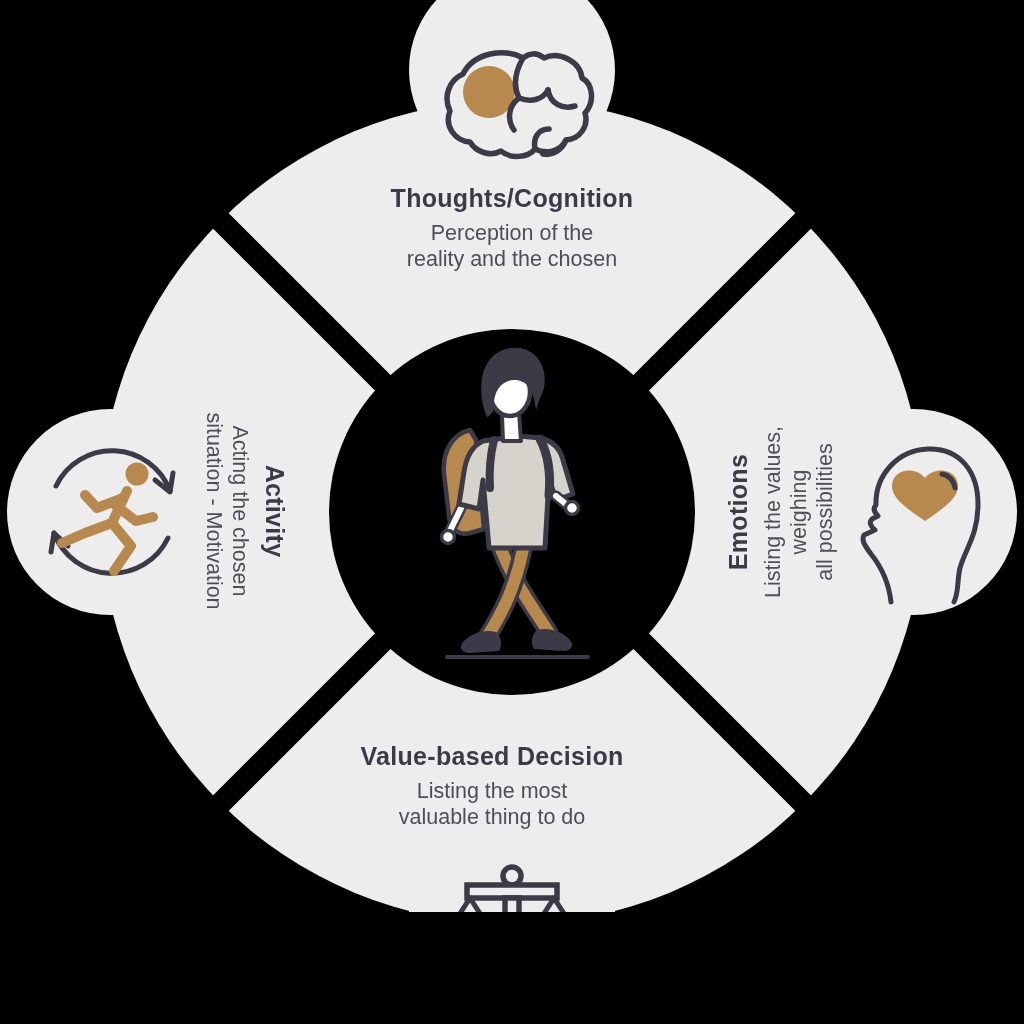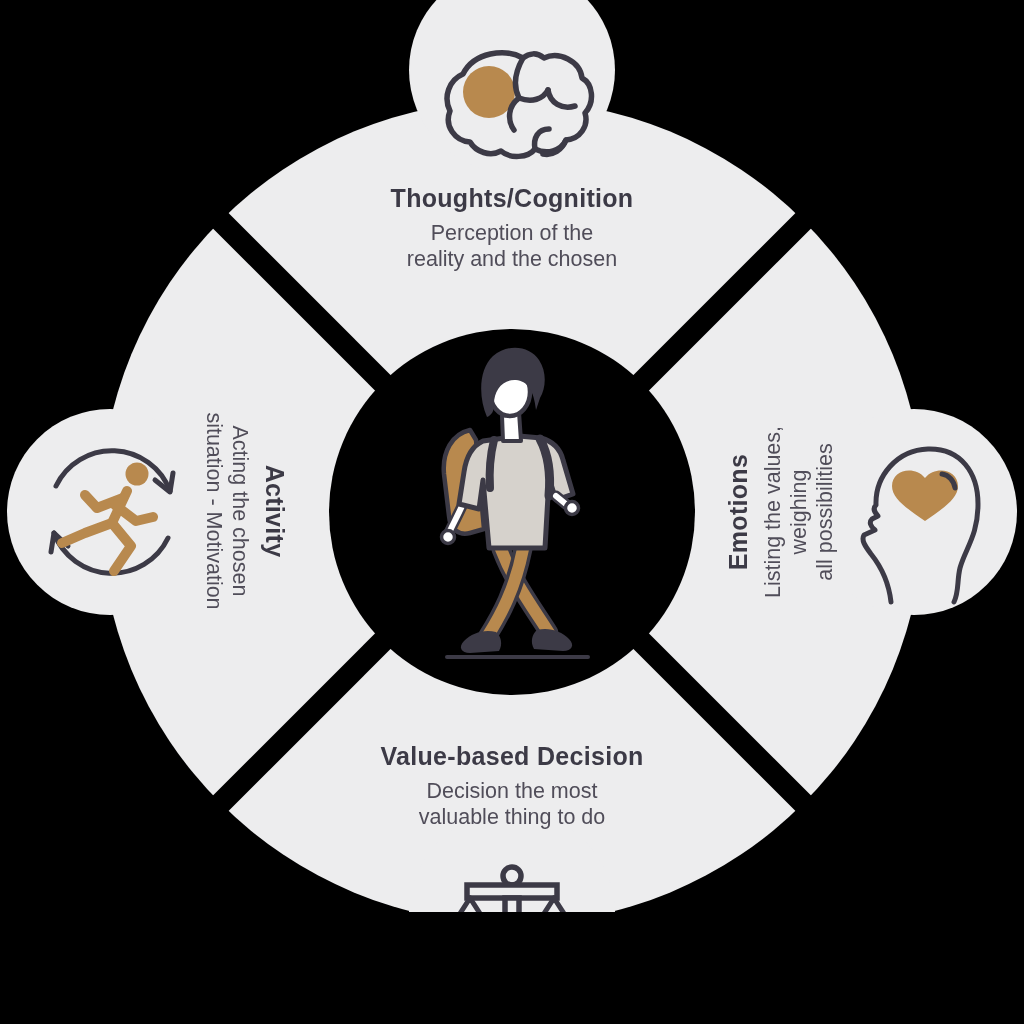--- a/index.html
+++ b/index.html
@@ -125,23 +125,23 @@
     <div class="q-sub">Perception of the
 reality and the chosen</div>
   </div>
 
   <div class="label rot-ccw" style="left:781px;top:512px;">
     <div class="q-title">Emotions</div>
     <div class="q-sub">Listing the values, weighing
 all possibilities</div>
   </div>
 
-  <div class="label" style="left:512px;top:786px;">
+  <div class="label" style="left:492px;top:786px;">
     <div class="q-title">Value-based Decision</div>
-    <div class="q-sub">Decision the most
+    <div class="q-sub">Listing the most
 valuable thing to do</div>
   </div>
 
   <div class="label rot-cw" style="left:245px;top:511px;">
     <div class="q-title">Activity</div>
     <div class="q-sub">Acting the chosen
 situation - Motivation</div>
   </div>
 
 </div>

